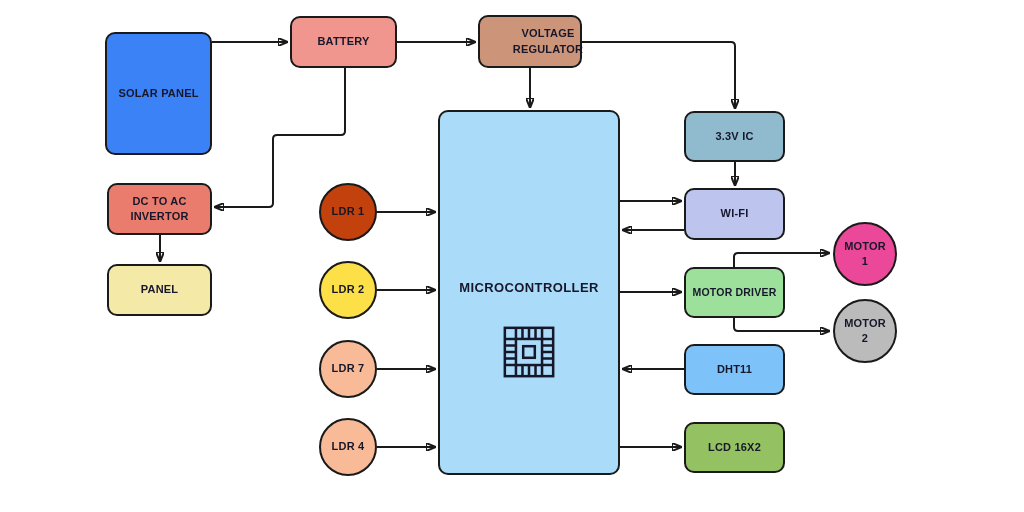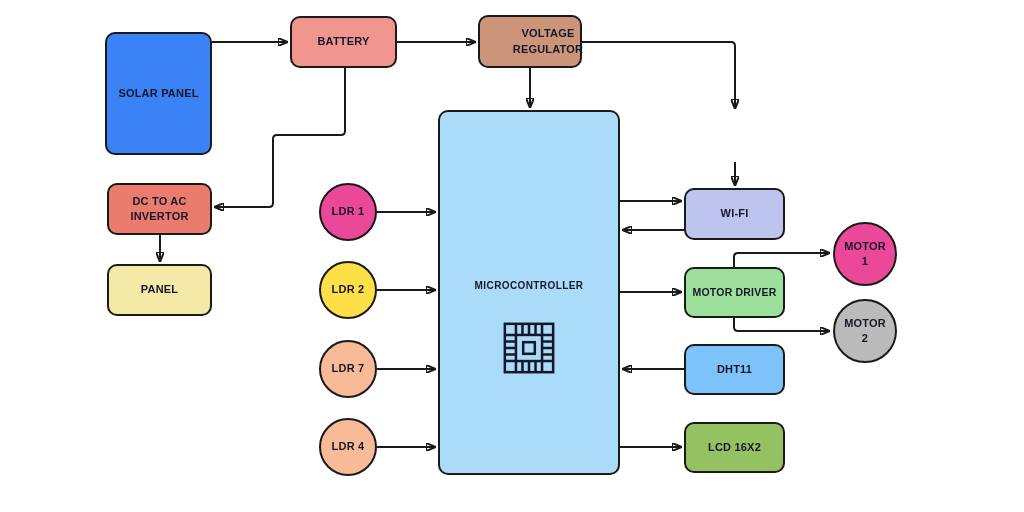--- a/index.html
+++ b/index.html
@@ -22,21 +22,21 @@
   .n-battery    {left:290px;top:16px; width:107px;height:52px;}
   .n-vreg       {left:478px;top:15px; width:104px;height:53px;}
   .n-ic33       {left:684px;top:111px;width:101px;height:51px;}
   .n-wifi       {left:684px;top:188px;width:101px;height:52px;}
   .n-driver     {left:684px;top:267px;width:101px;height:51px;font-size:10.5px;}
   .n-dht        {left:684px;top:344px;width:101px;height:51px;}
   .n-lcd        {left:684px;top:422px;width:101px;height:51px;}
   .n-inv        {left:107px;top:183px;width:105px;height:52px;}
   .n-bulb       {left:107px;top:264px;width:105px;height:52px;}
   .n-mc         {left:438px;top:110px;width:182px;height:365px;
-                 flex-direction:column;justify-content:flex-start;padding-top:167px;font-size:10px;letter-spacing:.4px;}
+                 flex-direction:column;justify-content:flex-start;padding-top:167px;font-size:13px;letter-spacing:.4px;}
   .n-ldr1{left:319px;top:183px;width:58px;height:58px;}
   .n-ldr2{left:319px;top:261px;width:58px;height:58px;}
   .n-ldr3{left:319px;top:340px;width:58px;height:58px;}
   .n-ldr4{left:319px;top:418px;width:58px;height:58px;}
   .n-motor1{left:833px;top:222px;width:64px;height:64px;}
   .n-motor2{left:833px;top:299px;width:64px;height:64px;}
   .chip{margin-top:26px;}
   .chip path,.chip rect{stroke:#17172b;stroke-width:2.6;fill:none;}
 </style>
 </head>
@@ -75,20 +75,23 @@
   </div>
 
   <div class="node rect n-battery" style="background-color: rgb(240, 150, 142);">
     <span class="lbl">BATTERY</span>
   </div>
 
   <div class="node rect n-vreg" style="background-color: rgb(204, 149, 121); padding-left: 40px;">
     <span class="lbl">VOLTAGE REGULATOR</span>
   </div>
 
+  <div class="node rect n-ic33" style="background-color: rgb(144, 186, 205);">
+    <span class="lbl">3.3V IC</span>
+  </div>
 
   <div class="node rect n-wifi" style="background-color: rgb(189, 197, 238);">
     <span class="lbl">WI-FI</span>
   </div>
 
   <div class="node rect n-driver" style="background-color: rgb(156, 224, 155); text-align: right;">
     <span class="lbl">MOTOR DRIVER</span>
   </div>
 
   <div class="node rect n-dht" style="background-color: rgb(125, 195, 249);">
@@ -113,21 +116,21 @@
       <rect x="5" y="5" width="50" height="50"></rect>
       <rect x="16.5" y="16.5" width="27" height="27"></rect>
       <rect x="24" y="24" width="12" height="12"></rect>
       <path d="M16.5,5 V16.5 M23.25,5 V16.5 M30,5 V16.5 M36.75,5 V16.5 M43.5,5 V16.5
                M16.5,43.5 V55 M23.25,43.5 V55 M30,43.5 V55 M36.75,43.5 V55 M43.5,43.5 V55
                M5,16.5 H16.5 M5,23.25 H16.5 M5,30 H16.5 M5,36.75 H16.5 M5,43.5 H16.5
                M43.5,16.5 H55 M43.5,23.25 H55 M43.5,30 H55 M43.5,36.75 H55 M43.5,43.5 H55"></path>
     </svg>
   </div>
 
-  <div class="node circle n-ldr1" style="background-color: #ec4899; text-align: center;">
+  <div class="node circle n-ldr1" style="background-color: #c2410c; text-align: center;">
     <span class="lbl">LDR 1</span>
   </div>
   <div class="node circle n-ldr2" style="background-color: #fde047;">
     <span class="lbl">LDR 2</span>
   </div>
   <div class="node circle n-ldr3" style="background-color: rgb(249, 187, 151);">
     <span class="lbl">LDR 7</span>
   </div>
   <div class="node circle n-ldr4" style="background-color: rgb(249, 187, 151);">
     <span class="lbl">LDR 4</span>

